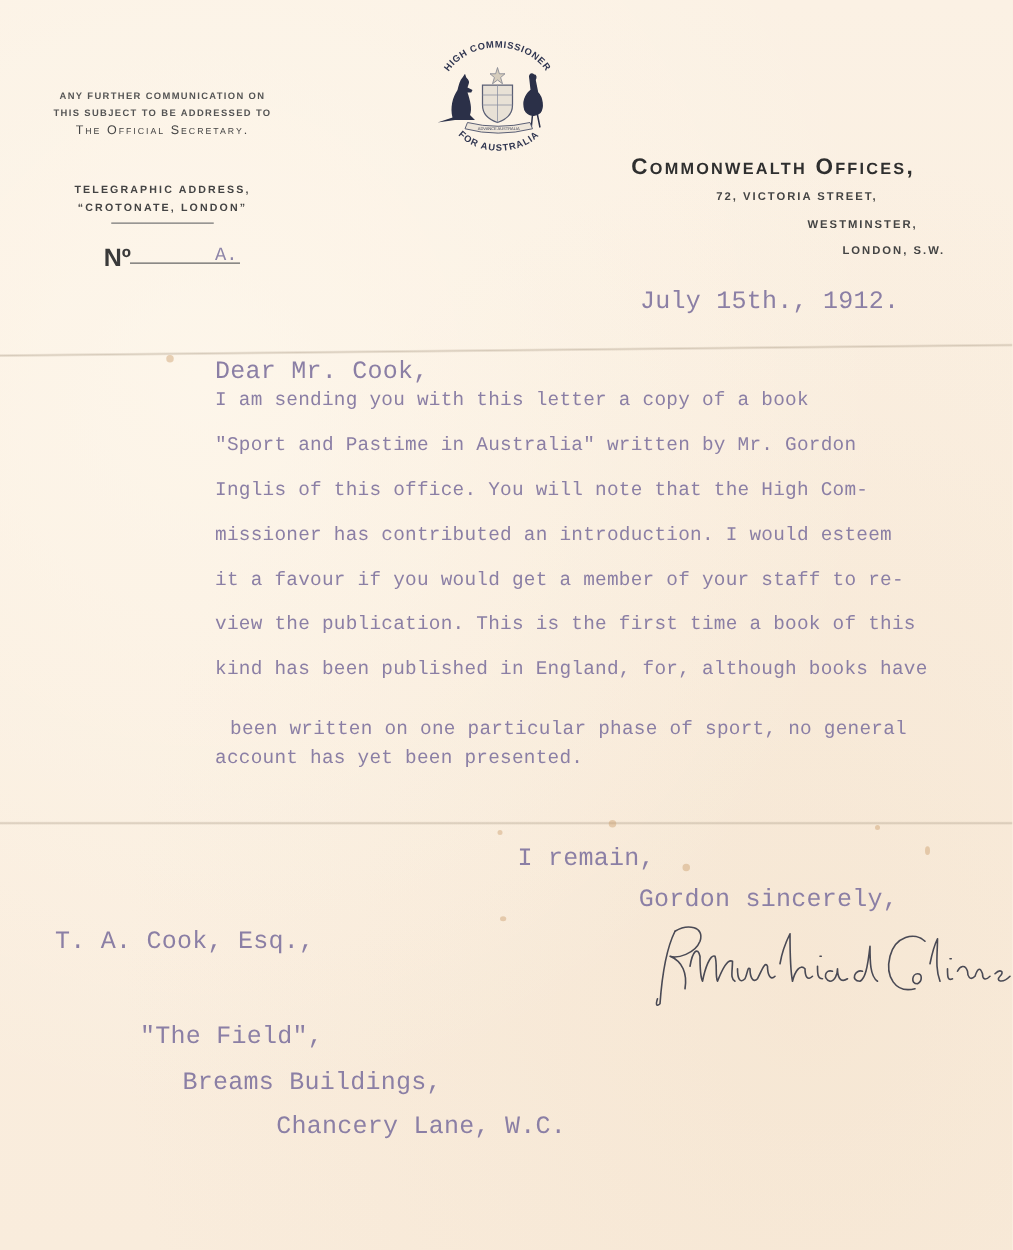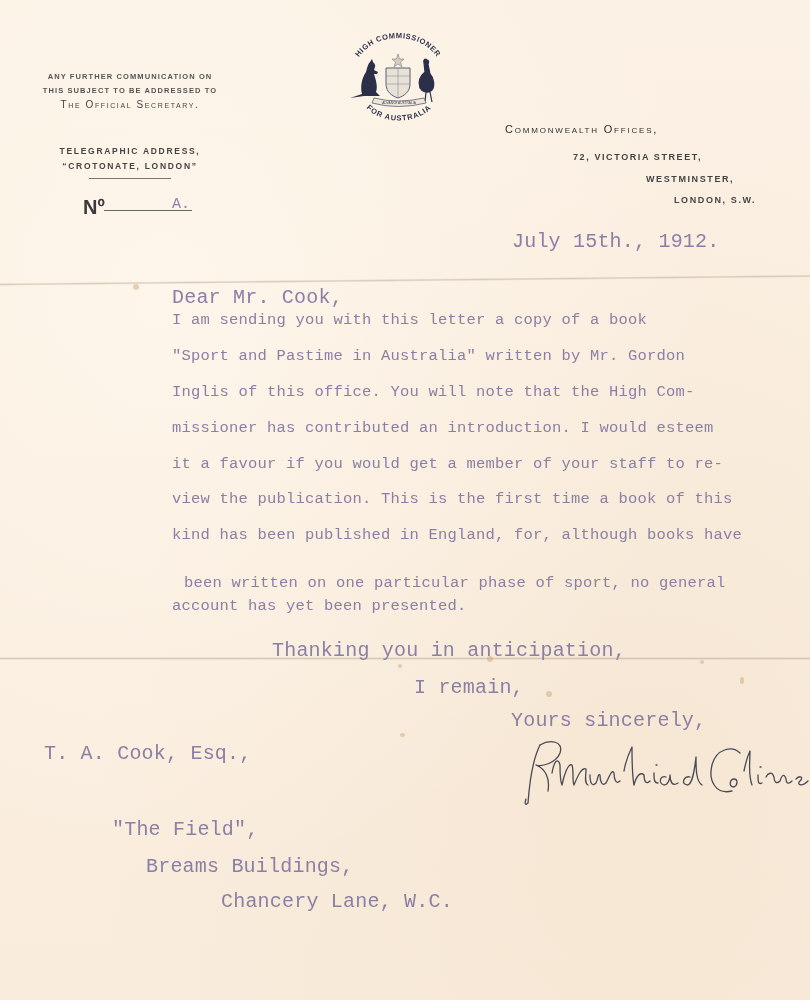--- a/index.html
+++ b/index.html
@@ -112,24 +112,24 @@
     }
 
     
     .lh-right {
       position: absolute;
       left: 505px;
       top: 123px;
       color: #333;
     }
     .lh-offices {
-      font-size: 11px;
+      font-size: 18px;
       letter-spacing: 1.8px;
       font-variant: small-caps;
-      font-weight: normal;
+      font-weight: bold;
       color: #2f2f2f;
     }
     .lh-addr {
       position: absolute;
       font-size: 9px;
       letter-spacing: 1.6px;
       font-weight: bold;
       color: #444;
       white-space: nowrap;
     }
@@ -229,23 +229,22 @@
     <pre class="body-line" style="top:347px; margin:0;">"Sport and Pastime in Australia" written by Mr. Gordon</pre>
     <pre class="body-line" style="top:383px; margin:0;">Inglis of this office.  You will  note that the High Com-</pre>
     <pre class="body-line" style="top:419px; margin:0;">missioner has contributed an introduction.  I would esteem</pre>
     <pre class="body-line" style="top:455px; margin:0;">it a favour if you would get a member of your staff to re-</pre>
     <pre class="body-line" style="top:490px; margin:0;">view the publication.  This is the first time a book of this</pre>
     <pre class="body-line" style="top:526px; margin:0;">kind has been published in England, for, although books have</pre>
     <pre class="body-line" style="top:562px; margin:12px;">been written on one particular phase of sport, no general</pre>
     <pre class="body-line" style="top:597px; margin:0;">account has yet been presented.</pre>
   </div>
 
-  <div class="typed" style="left:272px; top:639px;">Thanking you in anticipation,</div>
   <div class="typed" style="left:414px; top:676px;">I remain,</div>
-  <div class="typed" style="left:511px; top:709px;">Yours sincerely,</div>
+  <div class="typed" style="left:511px; top:709px;">Gordon sincerely,</div>
 
   <svg class="signature" viewBox="0 0 290 80">
     <title>R. Muirhead Collins</title>
     <g fill="none" stroke="#4a4a55" stroke-width="1.3" stroke-linecap="round" stroke-linejoin="round">
       <path d="M20,10 C14,22 10,40 8,68 M8,68 C6,70 4,70 6,64"></path>
       <path d="M20,10 C30,4 44,6 40,18 C36,28 22,32 16,30 C26,34 30,44 28,56"></path>
       <path d="M32,38 C34,26 38,22 40,30 C40,36 40,46 42,50 C44,40 48,28 52,30 C54,36 52,46 54,50 C58,40 62,32 66,34 C66,42 64,48 68,50"></path>
       <path d="M70,40 C70,48 72,52 76,48 C78,44 78,38 80,40 C80,46 82,52 86,48 C90,40 92,34 94,38 C94,44 96,50 100,46"></path>
       <path d="M104,36 C106,24 110,16 112,12 C112,24 112,40 114,50 C116,42 120,36 124,40 C124,46 126,50 130,46"></path>
       <path d="M134,38 C134,44 134,48 138,48 M136,30 L137,30"></path>

